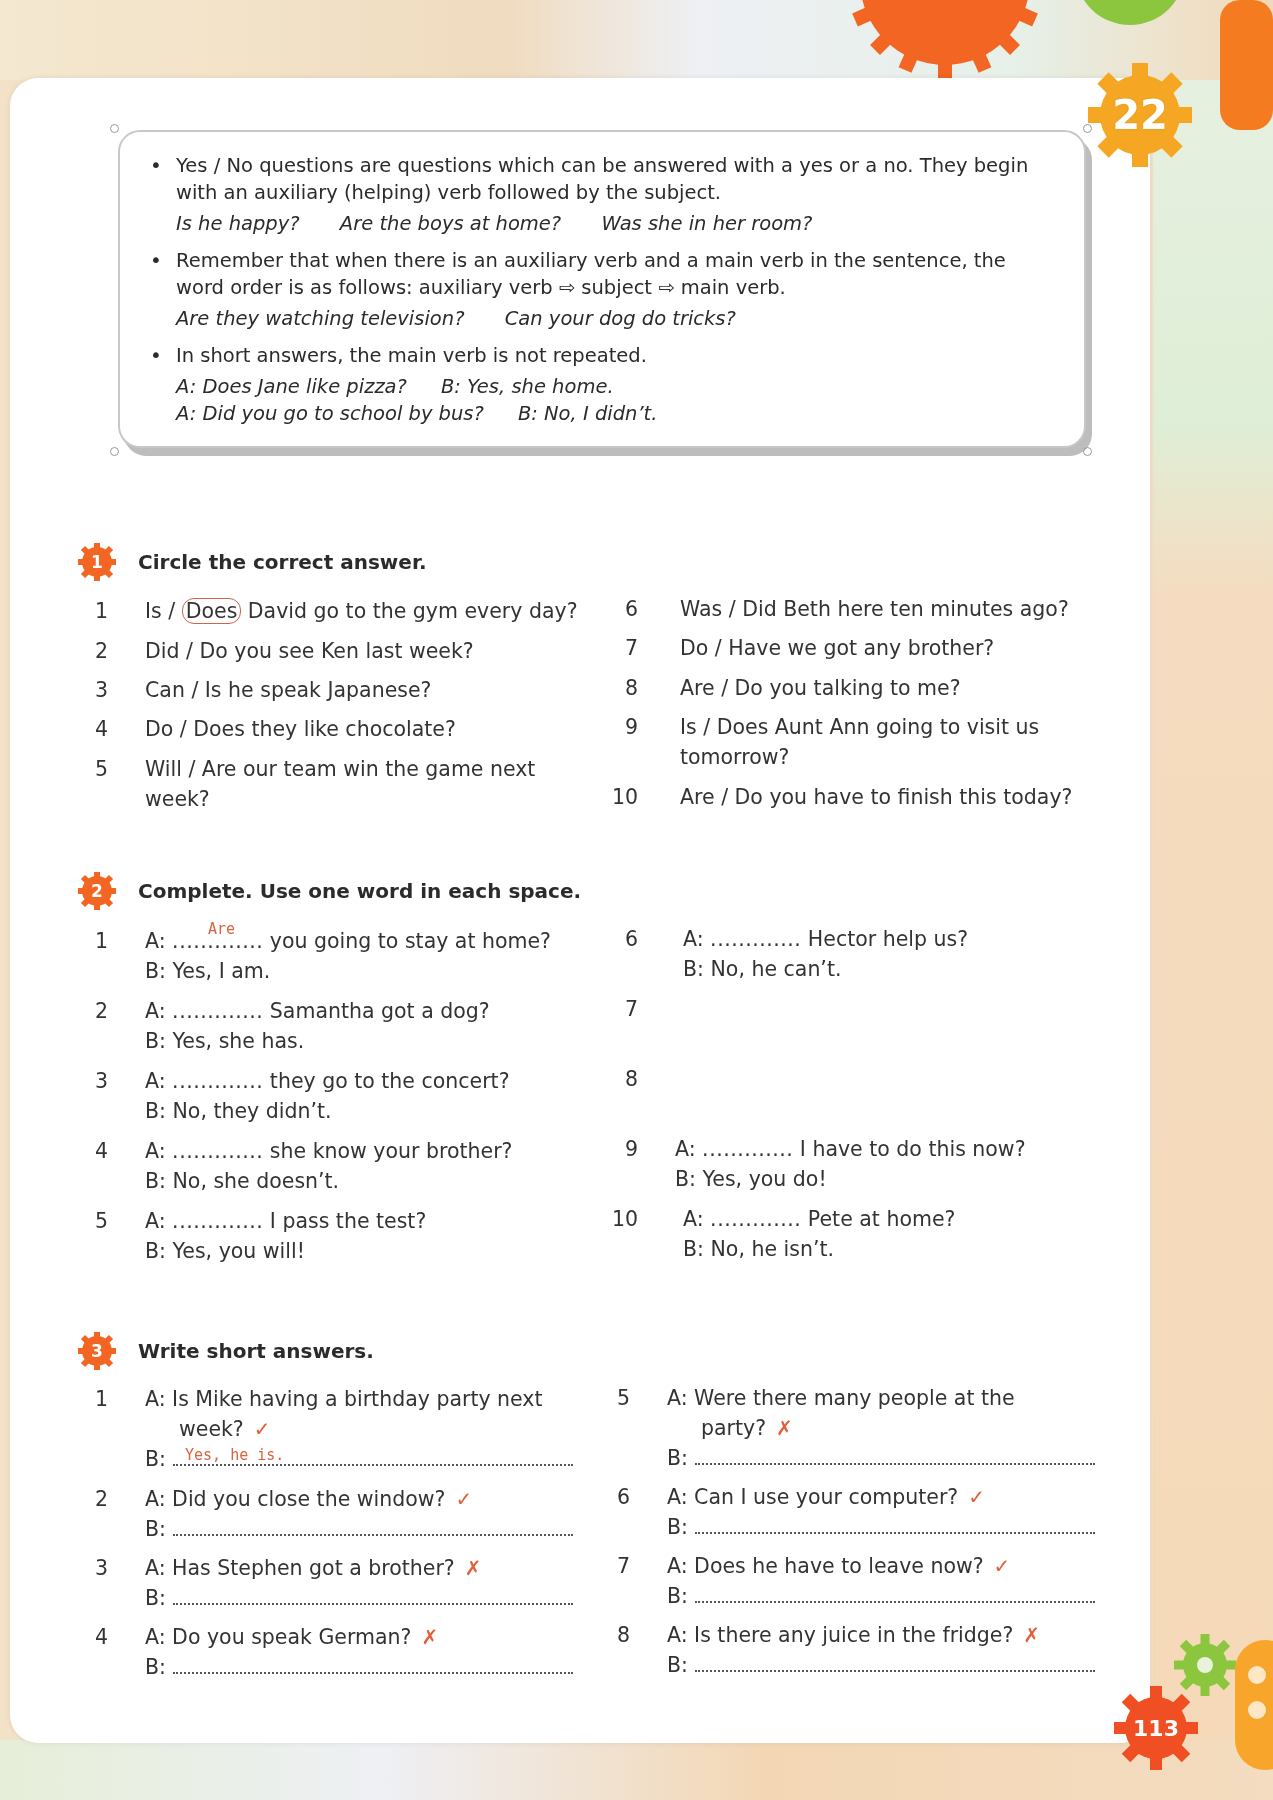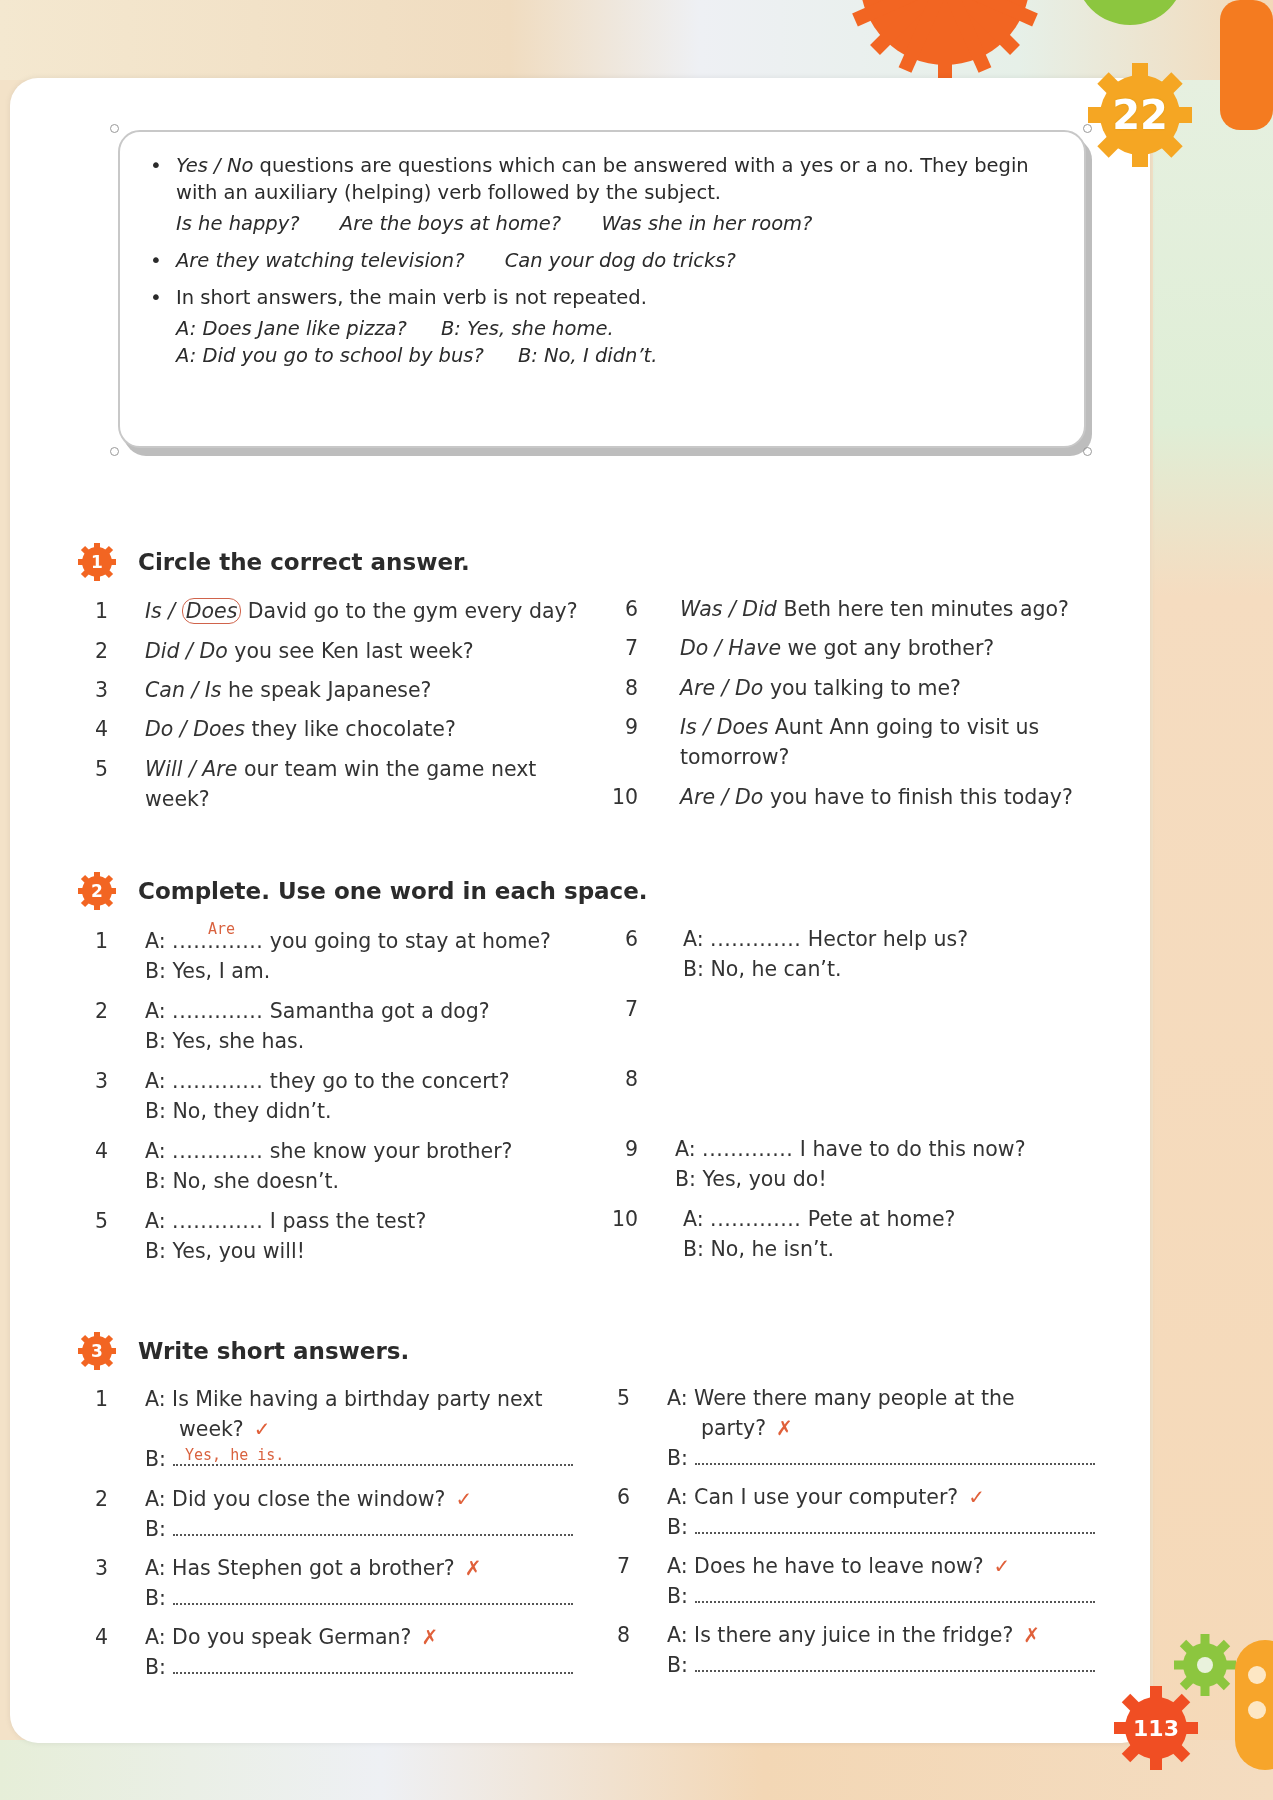--- a/index.html
+++ b/index.html
@@ -46,26 +46,26 @@
   .page-badge { position: absolute; left: 1110px; top: 1682px; width: 92px; height: 92px; }
   .page-badge .num { position: absolute; left:0; top:0; width:92px; height:92px;
     display:flex; align-items:center; justify-content:center;
     font-weight:bold; font-size: 22px; color:#fff; }
 
   
   .ex-head { position: absolute; display: flex; align-items: center; }
   .ex-icon { position: relative; width: 42px; height: 42px; margin-right: 20px; }
   .ex-icon .n { position: absolute; left:0; top:0; width:42px; height:42px; display:flex; align-items:center; justify-content:center;
     color:#fff; font-weight:bold; font-size: 17px; }
-  .ex-title { font-weight: bold; font-size: 23px; color: #2b2b2b; }
+  .ex-title { font-weight: bold; font-size: 20px; color: #2b2b2b; }
 
   .q { position: absolute; font-size: 20.5px; line-height: 30px; color: #333; }
   .q .num { position: absolute; left: 0; width: 30px; text-align: left; }
   .q .txt { position: absolute; left: 50px; white-space: nowrap; }
-  .opt { font-style: italic; }
+  .opt { }
   .circled { border: 1.6px solid #d0634b; border-radius: 12px; padding: 0 3px; }
 
   .dots { letter-spacing: 0.5px; }
   .hand { font-family: "DejaVu Sans Mono", monospace; color: #d9623f; font-size: 15px; position: absolute; }
   .mark { color: #e0603a; font-size: 20px; margin-left: 10px; }
   .bline { display: inline-block; border-bottom: 2px dotted #555; vertical-align: baseline; height: 18px; }
 </style>
 </head>
 <body>
 
@@ -121,20 +121,21 @@
 
   <div class="gb-item">
     <span class="opt">Yes / No</span><span> questions are questions which can be answered with a yes or a no. They begin with an auxiliary (helping) verb followed by the subject.</span>
     <div class="gb-example">
       <span>Is he happy?</span>
       <span>Are the boys at home?</span>
       <span>Was she in her room?</span>
     </div>
   </div>
   <div class="gb-item">
+    <span>Remember that when there is an auxiliary verb and a main verb in the sentence, the word order is as follows: auxiliary verb ⇨ subject ⇨  main verb.</span>
     <div class="gb-example">
       <span>Are they watching television?</span>
       <span>Can your dog do tricks?</span>
     </div>
   </div>
   <div class="gb-item">
     <span>In short answers, the main verb is not repeated.</span>
     <div class="gb-example" style="margin-bottom:0">
       <div><span>A: Does Jane like pizza?</span><span>B: Yes, she home.</span></div>
       <div><span>A: Did you go to school by bus?</span><span>B: No, I didn’t.</span></div>

